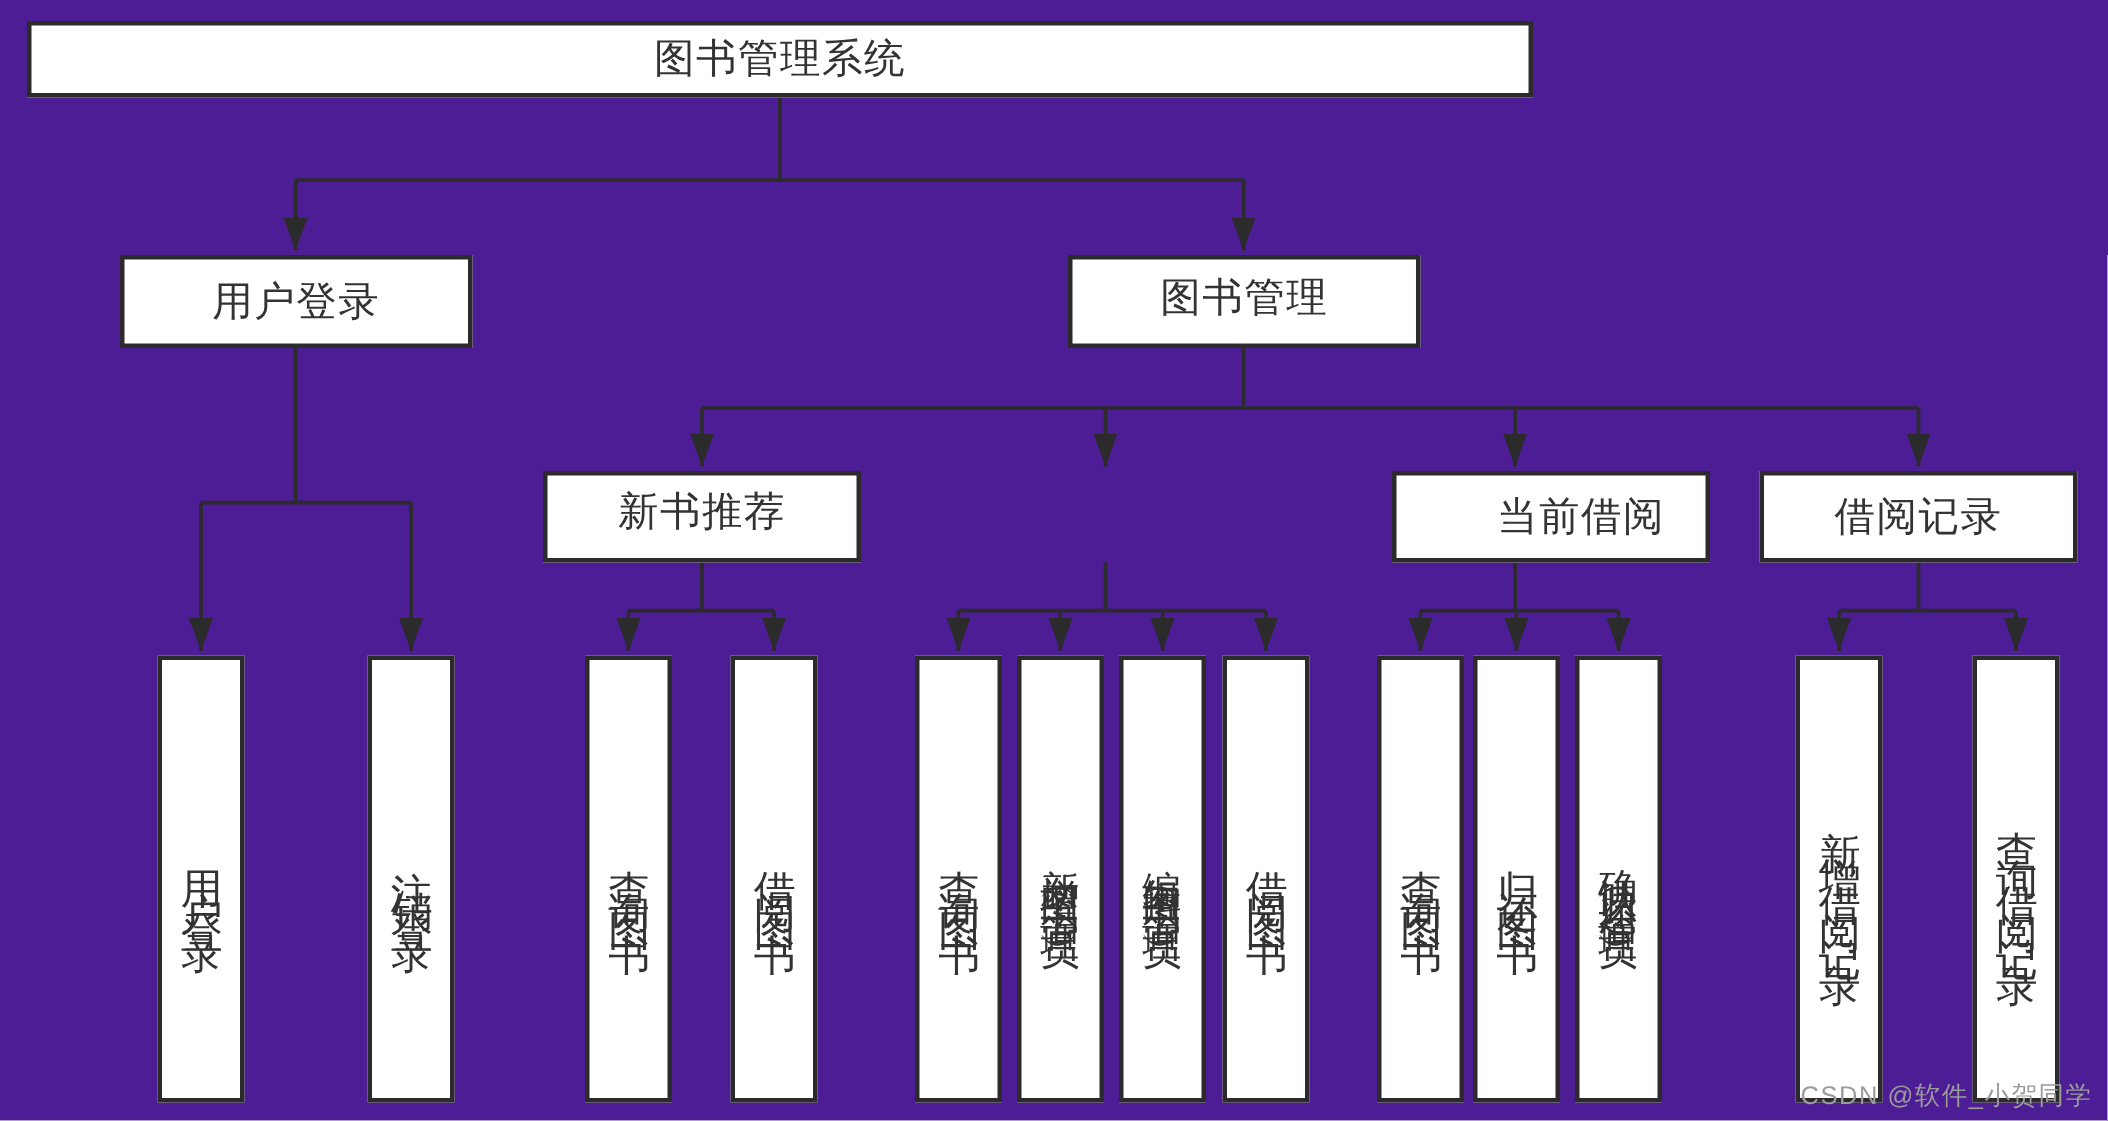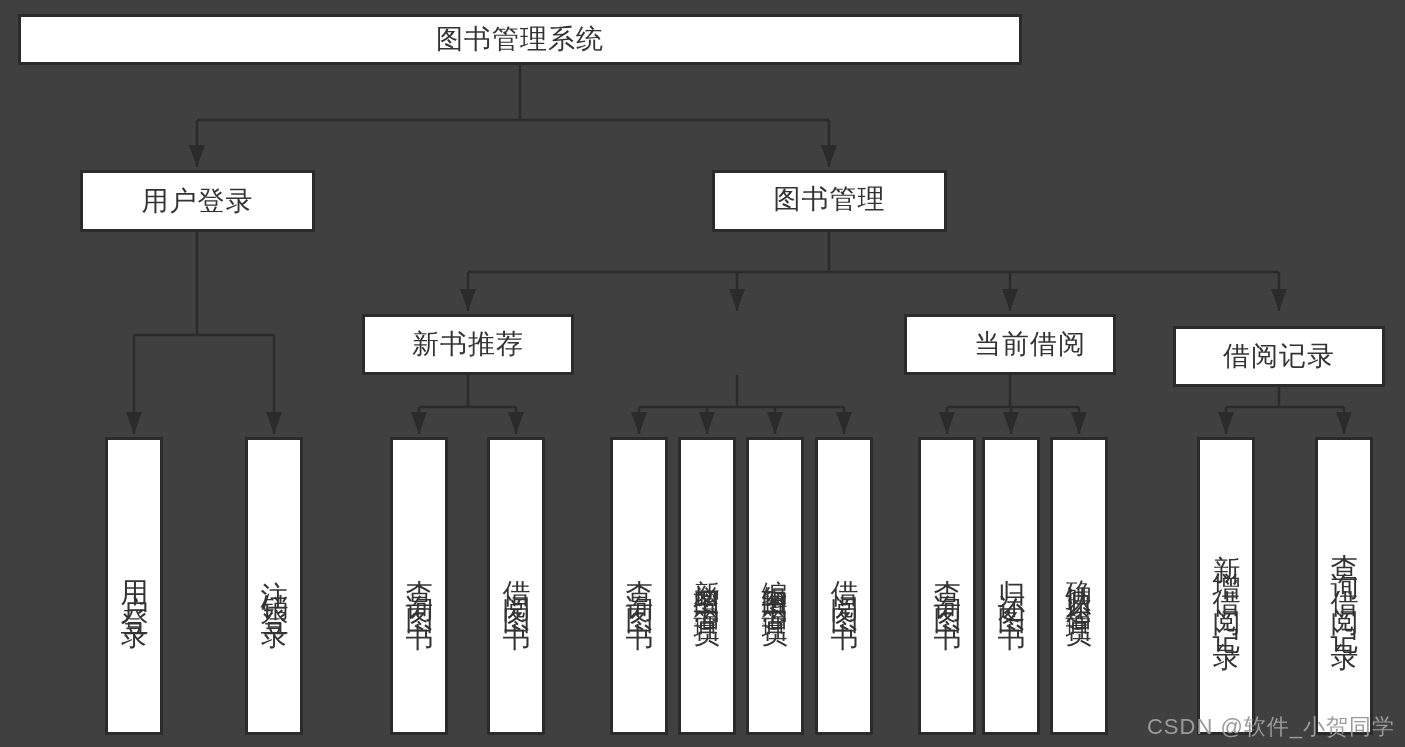--- a/index.html
+++ b/index.html
@@ -5,21 +5,21 @@
   html, body {
     margin: 0;
     padding: 0;
     background: #ffffff;
     font-family: "Liberation Sans", "DejaVu Sans", sans-serif;
   }
   .stage {
     position: relative;
     width: 1405px;
     height: 747px;
-    background: #404040;
+    background: #4c1d95;
     overflow: hidden;
   }
   .connectors {
     position: absolute;
     left: 0;
     top: 0;
     width: 1405px;
     height: 747px;
   }
   .node {
@@ -48,21 +48,21 @@
     line-height: 52px;
     font-size: 28px;
     letter-spacing: 14px;
   }
   .node.leaf.mid  { letter-spacing: 18px; }
   .node.leaf.long { font-size: 26px; letter-spacing: 6px; }
   .watermark {
     position: absolute;
     right: 10px;
     bottom: 5px;
-    font-size: 22px;
+    font-size: 17px;
     letter-spacing: 1px;
     color: #9b9b9b;
     white-space: nowrap;
   }
 </style>
 </head>
 <body>
 
 <div class="stage">
 
@@ -103,23 +103,23 @@
       <path d="M1226 407 V434" marker-end="url(#arrow)"></path>
       <path d="M1344 407 V434" marker-end="url(#arrow)"></path>
     </g>
   </svg>
 
   <div class="node root h">图书管理系统</div>
 
   <div class="node lvl2 h" style="left:80px;">用户登录</div>
   <div class="node lvl2 h" style="left:712px;font-family:Liberation Mono, monospace;">图书管理</div>
 
-  <div class="node lvl3 h" style="left:362px;">新书推荐</div>
-  <div class="node lvl3 h" style="left:904px;padding-left:40px;">当前借阅</div>
-  <div class="node lvl3 h" style="left:1173px;margin-top:12px;">借阅记录</div>
+  <div class="node lvl3 h" style="left:362px;font-family:Liberation Mono, monospace;">新书推荐</div>
+  <div class="node lvl3 h" style="left:928px;padding-left:40px;">当前借阅</div>
+  <div class="node lvl3 h" style="left:1173px;">借阅记录</div>
 
   <div class="node leaf" style="left:105px;">用户登录</div>
   <div class="node leaf" style="left:245px;">注销登录</div>
 
   <div class="node leaf" style="left:390px;">查询图书</div>
   <div class="node leaf" style="left:487px;">借阅图书</div>
 
   <div class="node leaf" style="left:610px;">查询图书</div>
   <div class="node leaf long" style="left:678px;">新增图书（管理员）</div>
   <div class="node leaf long" style="left:746px;">编辑图书（管理员）</div>

